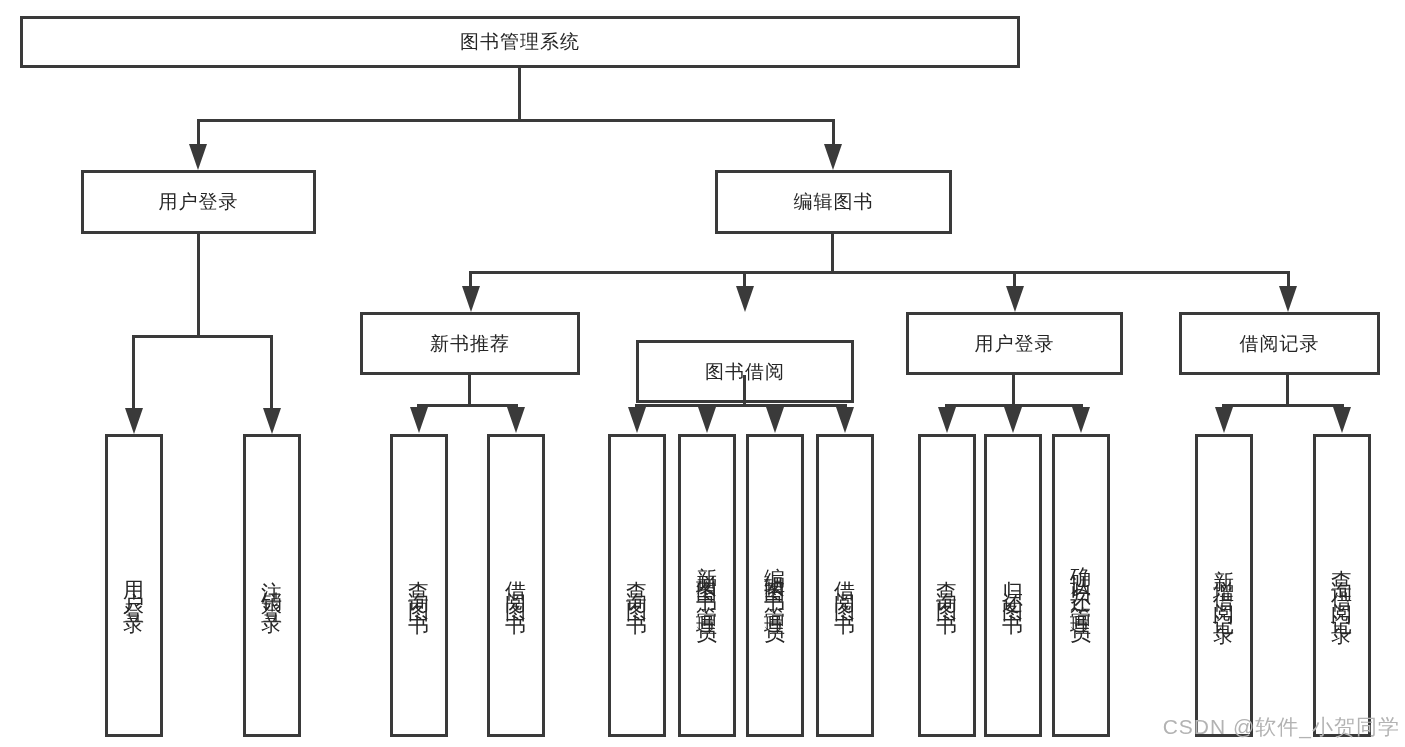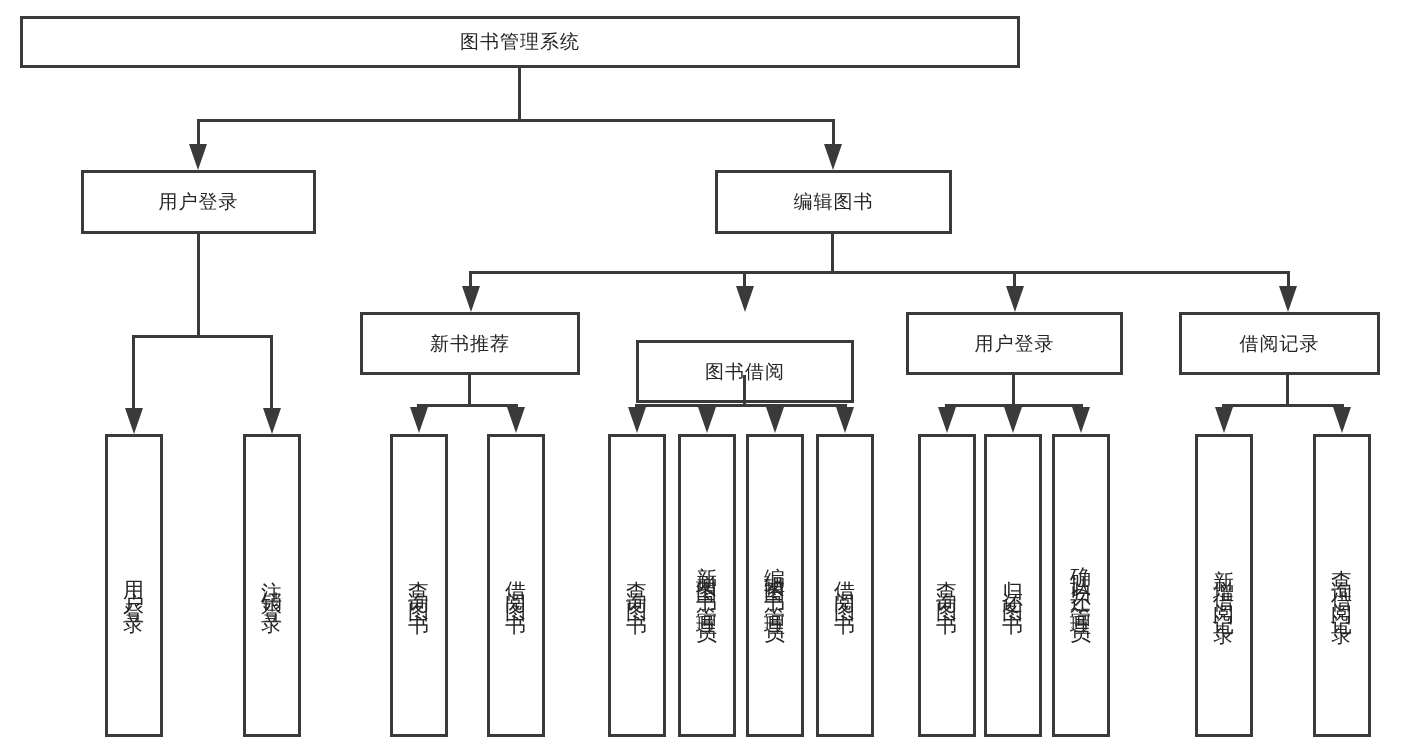--- a/index.html
+++ b/index.html
@@ -160,14 +160,15 @@
   <div class="leaf long" style="left:1052px;">
     <span>确认归还（管理员）</span>
   </div>
   <div class="leaf" style="left:1195px;">
     <span>新增借阅记录</span>
   </div>
   <div class="leaf" style="left:1313px;">
     <span>查询借阅记录</span>
   </div>
 
+  <div id="watermark">CSDN @软件_小贺同学</div>
 
 </div>
 
 </body></html>

